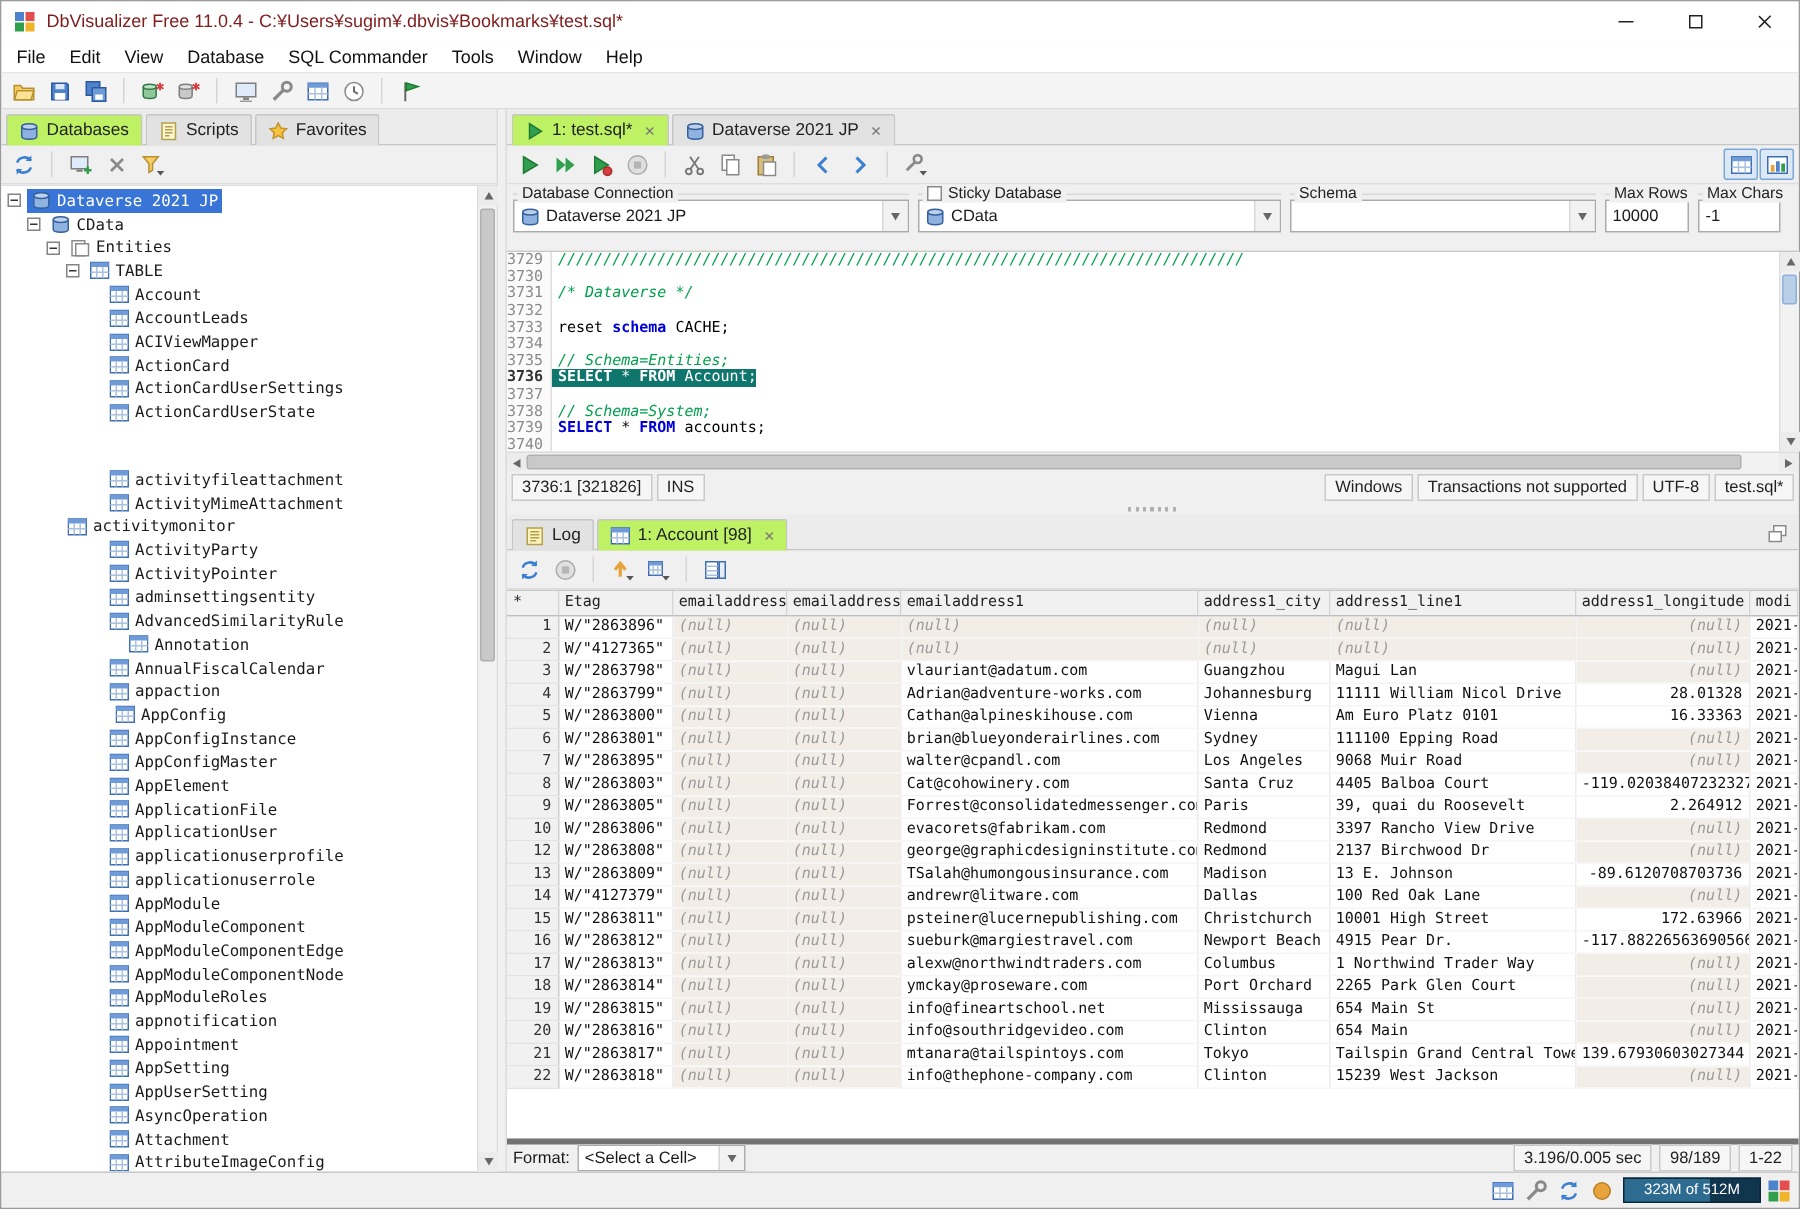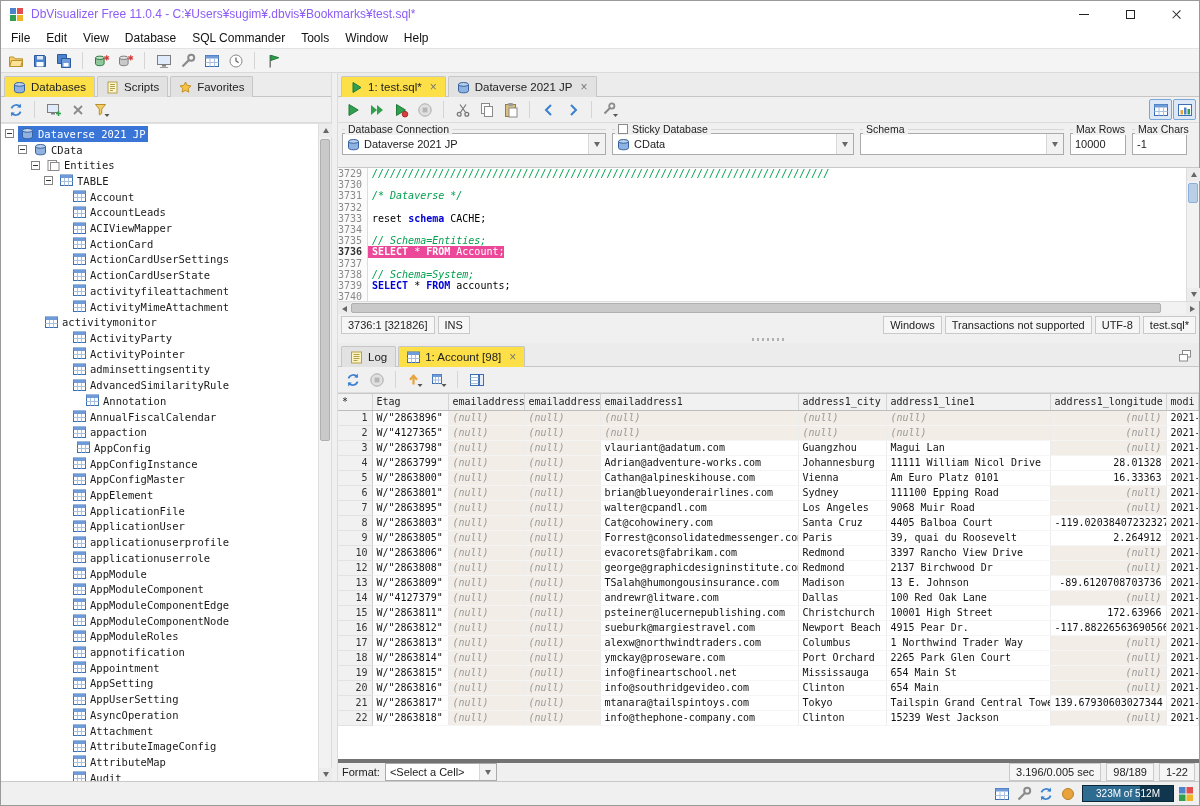--- a/index.html
+++ b/index.html
@@ -1,21 +1,21 @@
 <!DOCTYPE html>
 <html><head>
 <meta charset="utf-8">
 <style>
 *{margin:0;padding:0;box-sizing:border-box;}
 html,body{width:1200px;height:806px;overflow:hidden;}
 body{font-family:"Liberation Sans","DejaVu Sans",sans-serif;font-size:12px;color:#1a1a1a;background:#f0f0f0;}
 svg{display:block;}
 .window{width:1200px;height:806px;display:flex;flex-direction:column;background:#f0f0f0;border:1px solid #9a9a9a;}
 .titlebar{height:26px;background:#fff;display:flex;align-items:center;padding-left:8px;gap:7px;flex:none;}
-.title-text{font-size:12px;color:#8b5cf6;text-align:center;}
+.title-text{font-size:12px;color:#7f1d1d;text-align:center;}
 .wincontrols{margin-left:auto;display:flex;height:100%;}
 .winbtn{width:46px;height:100%;display:flex;align-items:center;justify-content:center;}
 .glyph-min{width:10px;height:1px;background:#222;}
 .glyph-max{width:9px;height:9px;border:1px solid #222;}
 .glyph-close{position:relative;width:11px;height:11px;}
 .glyph-close::before,.glyph-close::after{content:"";position:absolute;left:5px;top:0;width:1.4px;height:11px;background:#222;}
 .glyph-close::before{transform:rotate(45deg);}
 .glyph-close::after{transform:rotate(-45deg);}
 .menubar{height:22px;background:#fff;border-bottom:1px solid #e3e3e3;display:flex;align-items:stretch;padding-left:2px;flex:none;}
 .menu-item{padding:0 8px;display:flex;align-items:center;font-size:12px;color:#111;}
@@ -24,21 +24,21 @@
 .tbtn.toggled{background:#dce8f6;border:1px solid #7aa7d8;}
 .tsep{width:7px;height:17px;border-left:1px solid #d5d5d5;margin-left:6px;}
 .tspacer{flex:1;}
 .main{flex:1;display:flex;min-height:0;}
 .left{width:330px;flex:none;display:flex;flex-direction:column;background:#f0f0f0;min-height:0;}
 .splitter{width:7px;flex:none;background:#f0f0f0;border-left:1px solid #dcdcdc;border-right:1px solid #dcdcdc;}
 .right{flex:1;display:flex;flex-direction:column;min-width:0;min-height:0;background:#f0f0f0;}
 .tabsrow{height:24px;background:#ececec;border-bottom:1px solid #c6c6c6;display:flex;align-items:flex-end;padding:2px 3px 0;flex:none;}
 .tabset{display:flex;align-items:flex-end;height:100%;}
 .tab{height:21px;display:flex;align-items:center;gap:5px;padding:0 8px;border:1px solid #c6c6c6;border-bottom:none;background:#e2e2e2;font-size:11.5px;border-radius:2px 2px 0 0;margin-right:2px;position:relative;top:1px;color:#222;white-space:nowrap;}
-.tab.active{background:#fde047;}
+.tab.active{background:#bef264;}
 .tabicon{display:flex;}
 .tabclose{color:#777;font-size:12px;line-height:1;margin-left:3px;}
 .ltoolbar,.sqltoolbar,.gtoolbar{height:26px;background:#f0f0f0;border-bottom:1px solid #dcdcdc;display:flex;align-items:center;padding:0 3px;gap:1px;flex:none;}
 .treewrap{flex:1;display:flex;min-height:0;background:#fff;border-top:1px solid #e0e0e0;}
 .tree{flex:1;overflow:hidden;background:#fff;padding-top:2px;font-family:"DejaVu Sans Mono",monospace;font-size:10.5px;}
 .tree-row{height:15.71px;display:flex;align-items:center;white-space:nowrap;}
 .tw{width:9px;height:9px;border:1px solid #848484;background:#fff;flex:none;margin-right:4px;display:flex;align-items:center;justify-content:center;}
 .tw.hid{visibility:hidden;}
 .minus{width:5px;height:1px;background:#333;}
 .nodebox{display:flex;align-items:center;gap:4px;padding:0 3px;height:100%;}
@@ -67,21 +67,21 @@
 .field{height:22px;background:#fff;border:1px solid #ababab;display:flex;align-items:center;padding:0 4px;font-size:11px;}
 .editorwrap{height:134px;flex:none;display:flex;background:#fff;border-top:1px solid #c9c9c9;min-width:0;}
 .editor{flex:1;overflow:hidden;background:#fff;}
 .eline{display:flex;height:11.2px;font-family:"DejaVu Sans Mono",monospace;font-size:10px;line-height:11.2px;white-space:pre;}
 .lno{width:30px;flex:none;text-align:right;padding-right:5px;color:#8a8a8a;background:#fbfbfb;border-right:1px solid #ddd;}
 .lno.cur{color:#333;font-weight:bold;}
 .ecode{padding-left:4px;}
 .tk-com{color:#00a04d;font-style:italic;}
 .tk-kw{color:#0000d6;font-weight:bold;}
 .tk-pln{color:#000;}
-.ecode.esel{background:#ec4899;}
+.ecode.esel{background:#0f766e;}
 .esel .tk-kw{color:#fff;}
 .esel .tk-pln{color:#fff;}
 .hscroll{height:13px;flex:none;display:flex;background:#f2f2f2;border-top:1px solid #ddd;}
 .htrack{flex:1;position:relative;}
 .hthumb{position:absolute;top:1px;bottom:1px;left:0;width:97%;background:#c9c9c9;border:1px solid #b0b0b0;border-radius:2px;}
 .estatus{height:22px;flex:none;display:flex;align-items:center;gap:3px;padding:0 3px;background:#f0f0f0;}
 .scell{border:1px solid #c9c9c9;background:#f6f6f6;height:18px;display:flex;align-items:center;padding:0 6px;font-size:11px;white-space:nowrap;color:#222;}
 .sspacer{flex:1;}
 .esr{display:flex;gap:3px;}
 .grip{height:7px;flex:none;display:flex;align-items:center;justify-content:center;background:#f0f0f0;}
@@ -405,21 +405,21 @@
                 <span class="ticon">
                   <svg width="13" height="13" viewBox="0 0 13 13">
                     <rect x="0.5" y="1" width="12" height="10.5" fill="#fff" stroke="#3c6eb4"></rect>
                     <rect x="0.5" y="1" width="12" height="3" fill="#6f9cd9"></rect>
                     <path d="M4.5 4v7.5M8.5 4v7.5M0.5 7.5h12" stroke="#a9c0de" fill="none"></path>
                   </svg>
                 </span>
                 <span class="tlabel">ActionCardUserState</span>
               </span>
             </div>
-            <div class="tree-row" style="padding-left: 56px;">
+            <div class="tree-row" style="padding-left: 56px; margin-top: 29px;">
               <span class="tw hid"></span>
               <span class="nodebox">
                 <span class="ticon">
                   <svg width="13" height="13" viewBox="0 0 13 13">
                     <rect x="0.5" y="1" width="12" height="10.5" fill="#fff" stroke="#3c6eb4"></rect>
                     <rect x="0.5" y="1" width="12" height="3" fill="#6f9cd9"></rect>
                     <path d="M4.5 4v7.5M8.5 4v7.5M0.5 7.5h12" stroke="#a9c0de" fill="none"></path>
                   </svg>
                 </span>
                 <span class="tlabel">activityfileattachment</span>

